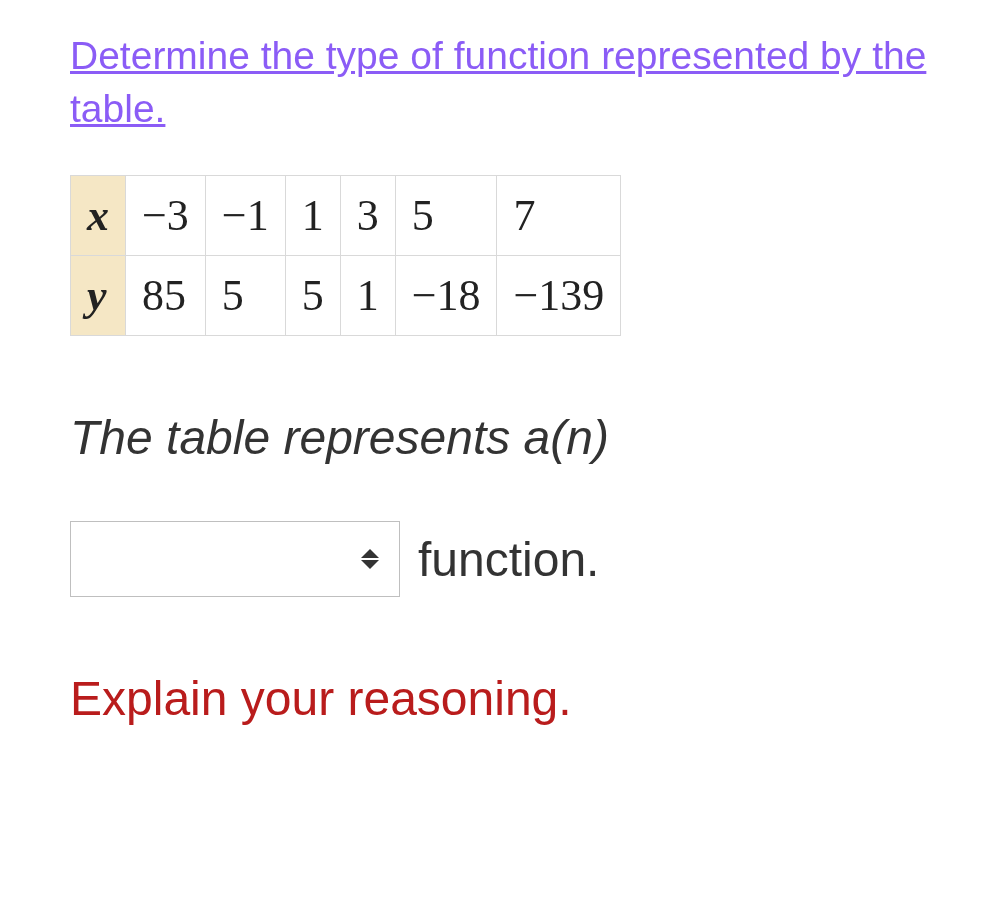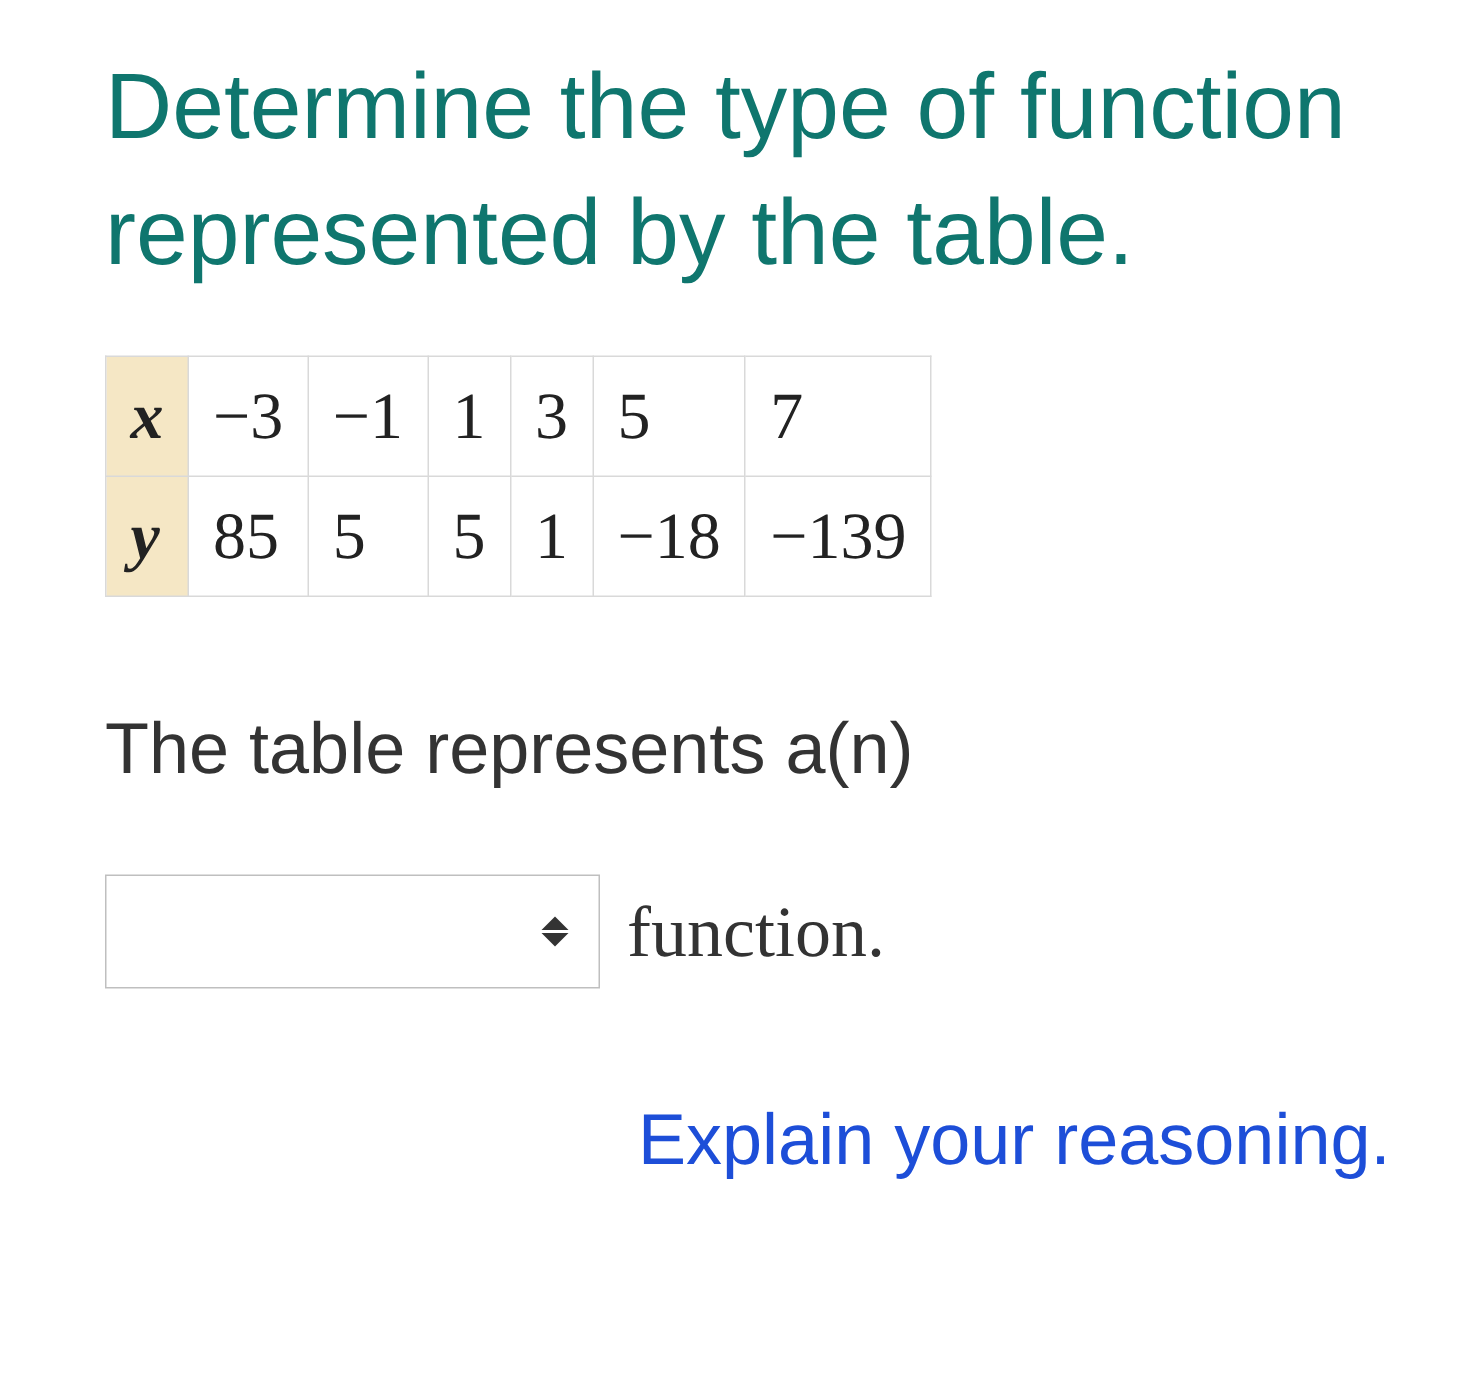--- a/index.html
+++ b/index.html
@@ -8,24 +8,25 @@
     width: 987px;
     height: 918px;
     background: #ffffff;
     font-family: Arial, Helvetica, sans-serif;
     color: #333333;
   }
   .content {
     padding: 30px 60px 30px 70px;
   }
   .question {
-    font-size: 62px;
+    font-size: 39px;
     line-height: 1.35;
-    color: #0f766e;
+    color: #8b5cf6;
     margin: 0 0 40px 0;
+    text-decoration: underline;
   }
   table.data {
     border-collapse: collapse;
     margin-bottom: 70px;
     font-family: Georgia, 'Times New Roman', serif;
     font-size: 44px;
     color: #222;
   }
   table.data th,
   table.data td {
@@ -40,20 +41,21 @@
     background: #f5e7c5;
     font-style: italic;
     font-family: Georgia, 'Times New Roman', serif;
     font-weight: bold;
   }
   .sentence {
     font-size: 48px;
     line-height: 1.35;
     color: #333333;
     margin: 0 0 50px 0;
+    font-style: italic;
   }
   .answer-row {
     display: flex;
     align-items: center;
     margin-bottom: 70px;
   }
   .dropdown {
     width: 330px;
     height: 76px;
     border: 1px solid #bfbfbf;
@@ -77,28 +79,26 @@
     height: 0;
     border-left: 9px solid transparent;
     border-right: 9px solid transparent;
   }
   .chev-up { border-bottom: 9px solid #333333; }
   .chev-down { border-top: 9px solid #333333; }
   .after-dropdown {
     font-size: 48px;
     color: #333333;
     margin-left: 18px;
-    font-family: Liberation Serif, serif;
   }
   .explain {
     font-size: 48px;
     line-height: 1.35;
-    color: #1d4ed8;
+    color: #b91c1c;
     margin: 0;
-    text-align: right;
   }
 </style>
 </head>
 <body>
 
 <div class="content">
   <p class="question">Determine the type of function represented by the table.</p>
 
   <table class="data">
     <tbody>

